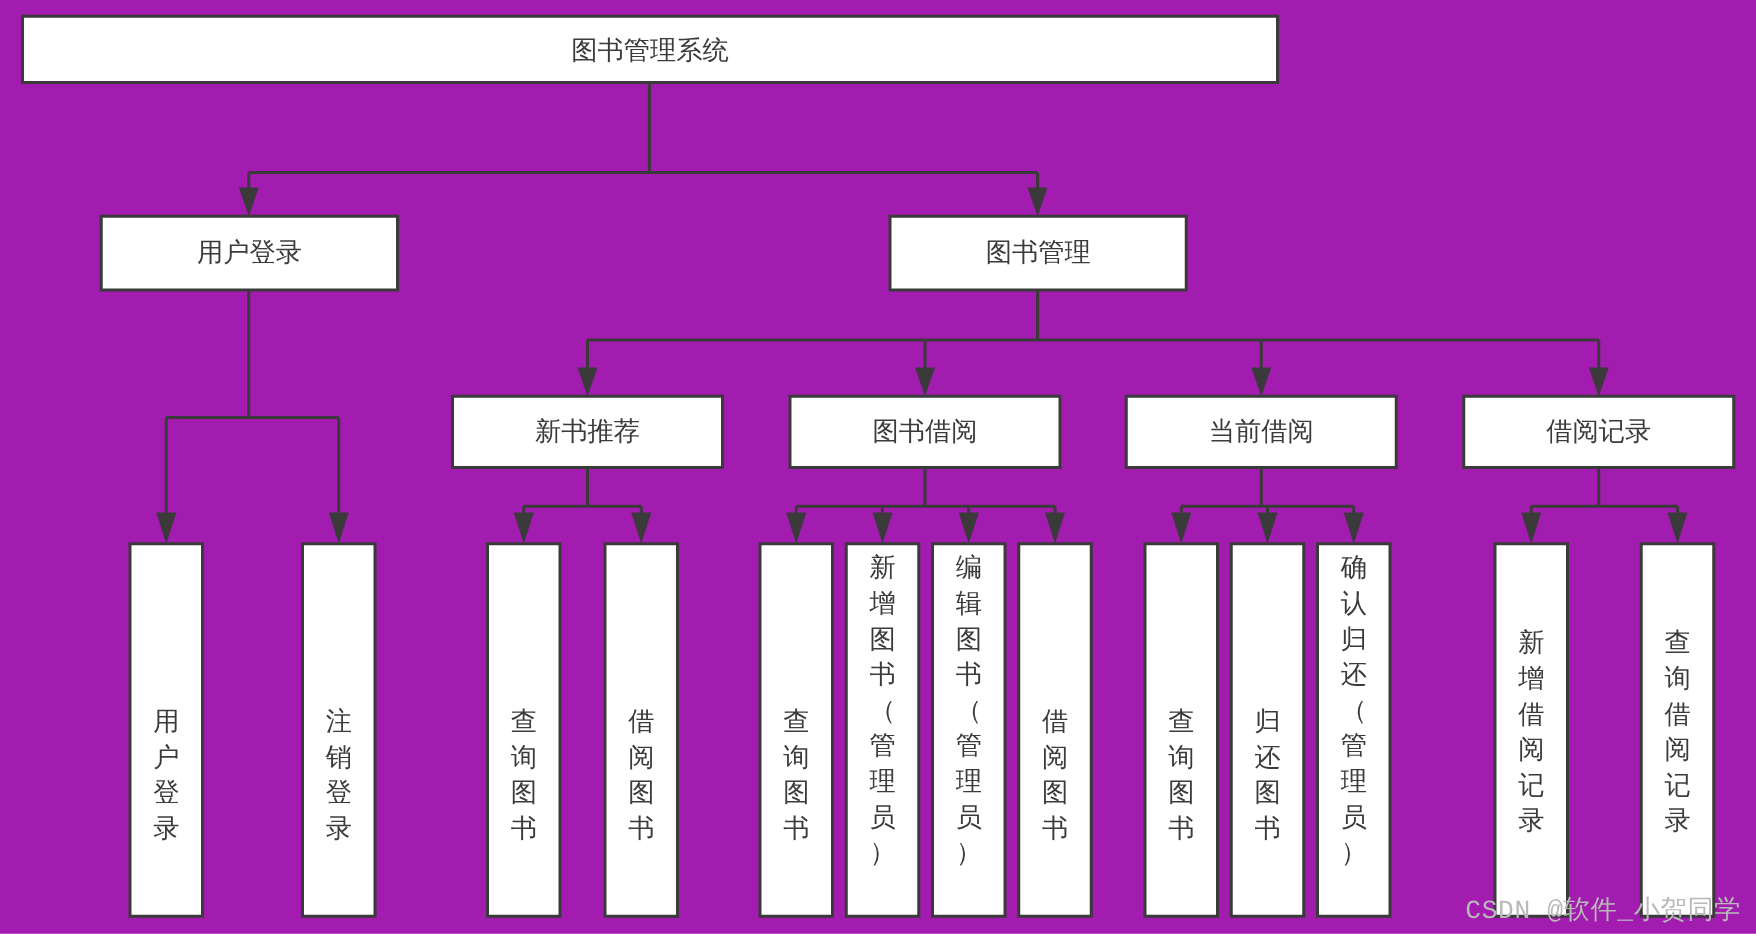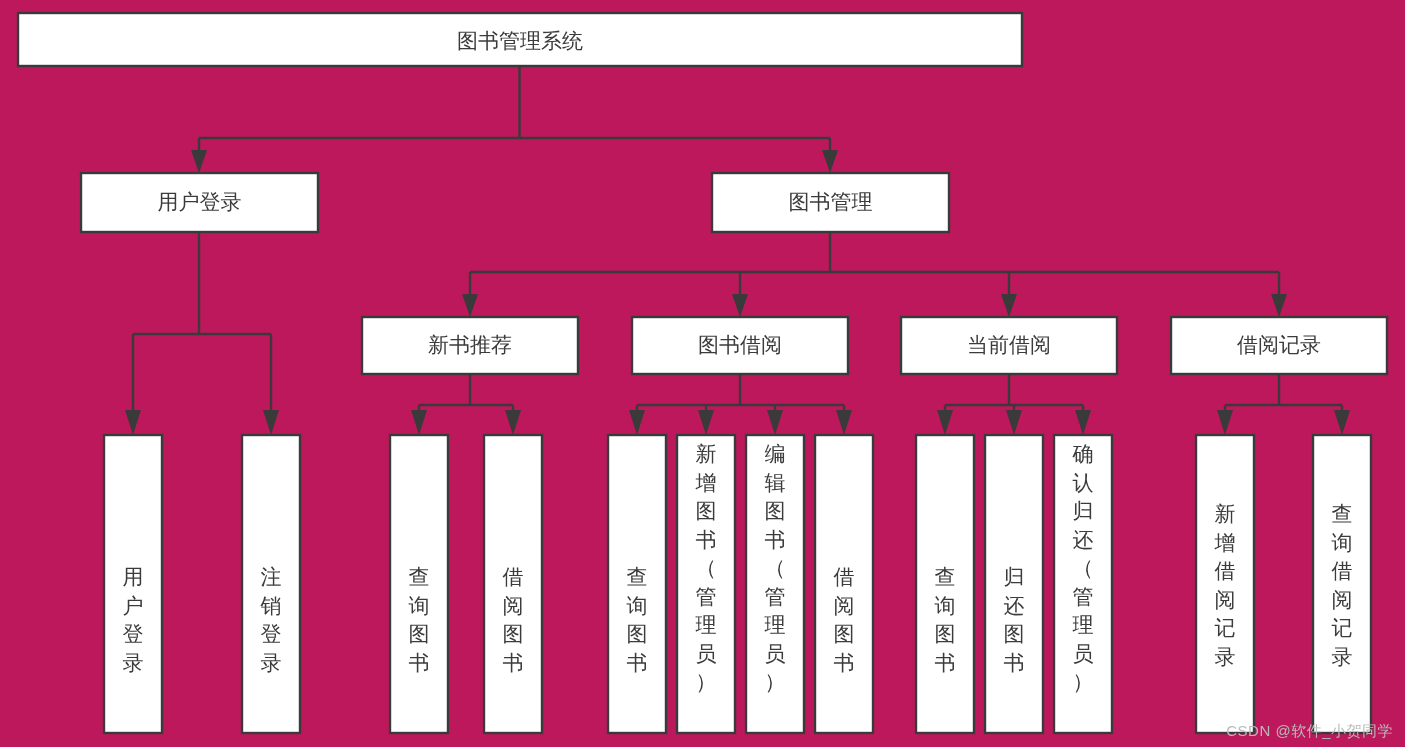--- a/index.html
+++ b/index.html
@@ -10,21 +10,21 @@
   body {
     width: 1405px;
     height: 747px;
     font-family: "DejaVu Sans", "Liberation Sans", sans-serif;
     overflow: hidden;
   }
   #diagram-root {
     position: relative;
     width: 1405px;
     height: 747px;
-    background: #be185d;
+    background: #a21caf;
   }
   svg.diagram-canvas {
     position: absolute;
     top: 0;
     left: 0;
     width: 1405px;
     height: 747px;
   }
   .node-box {
     fill: #ffffff;
@@ -51,22 +51,22 @@
   .node-label-vertical {
     font-family: "DejaVu Sans", "Liberation Sans", sans-serif;
     fill: #3b3b3b;
     font-size: 21px;
     text-anchor: middle;
   }
   .watermark-text {
     position: absolute;
     right: 12px;
     bottom: 6px;
-    font-family: Liberation Sans, sans-serif;
-    font-size: 15px;
+    font-family: Liberation Mono, monospace;
+    font-size: 21px;
     color: #b9b9b9;
     white-space: nowrap;
     letter-spacing: 0.5px;
     pointer-events: none;
   }
 </style>
 </head>
 <body>
 
 <div id="diagram-root">

